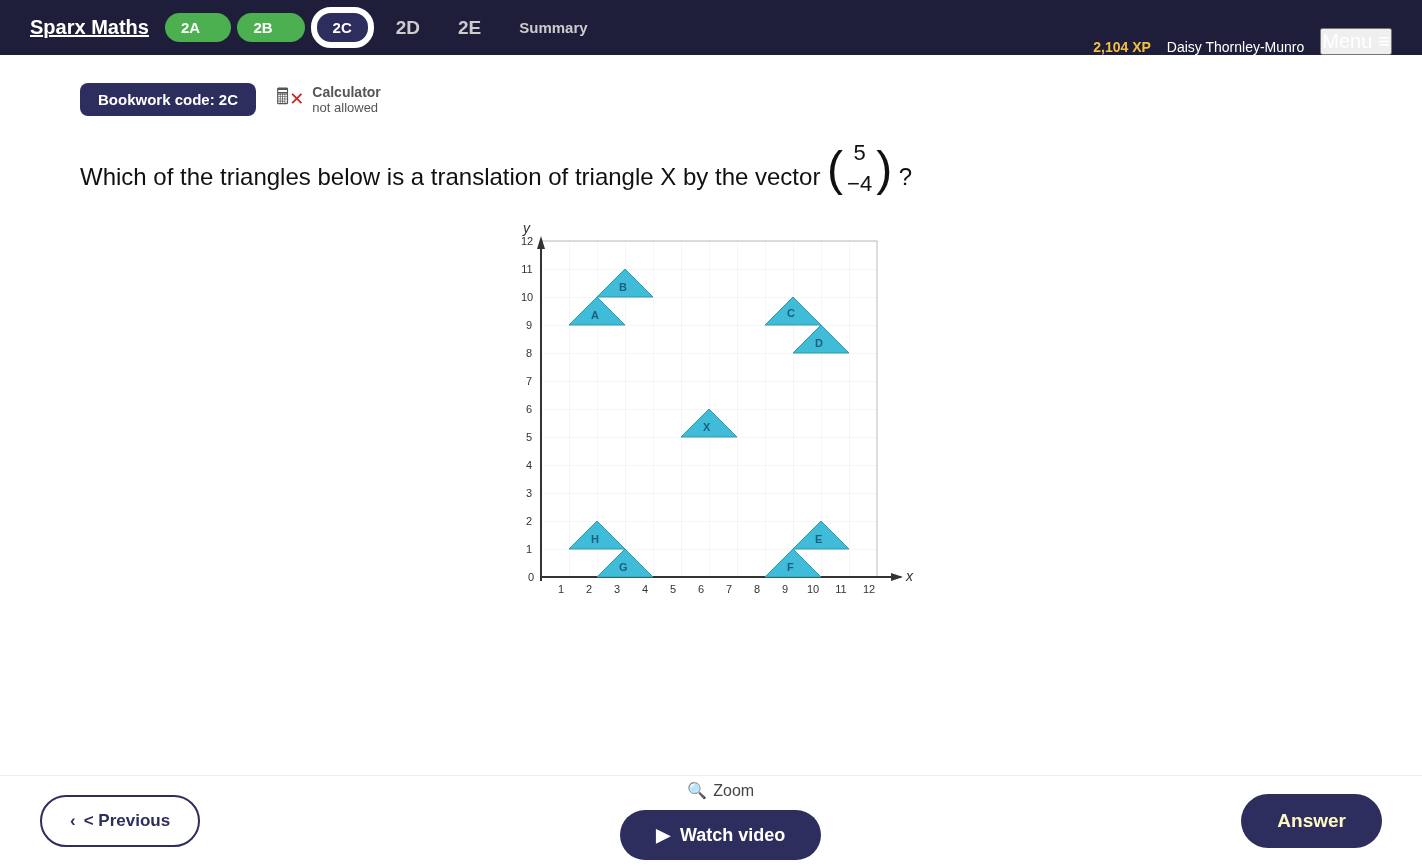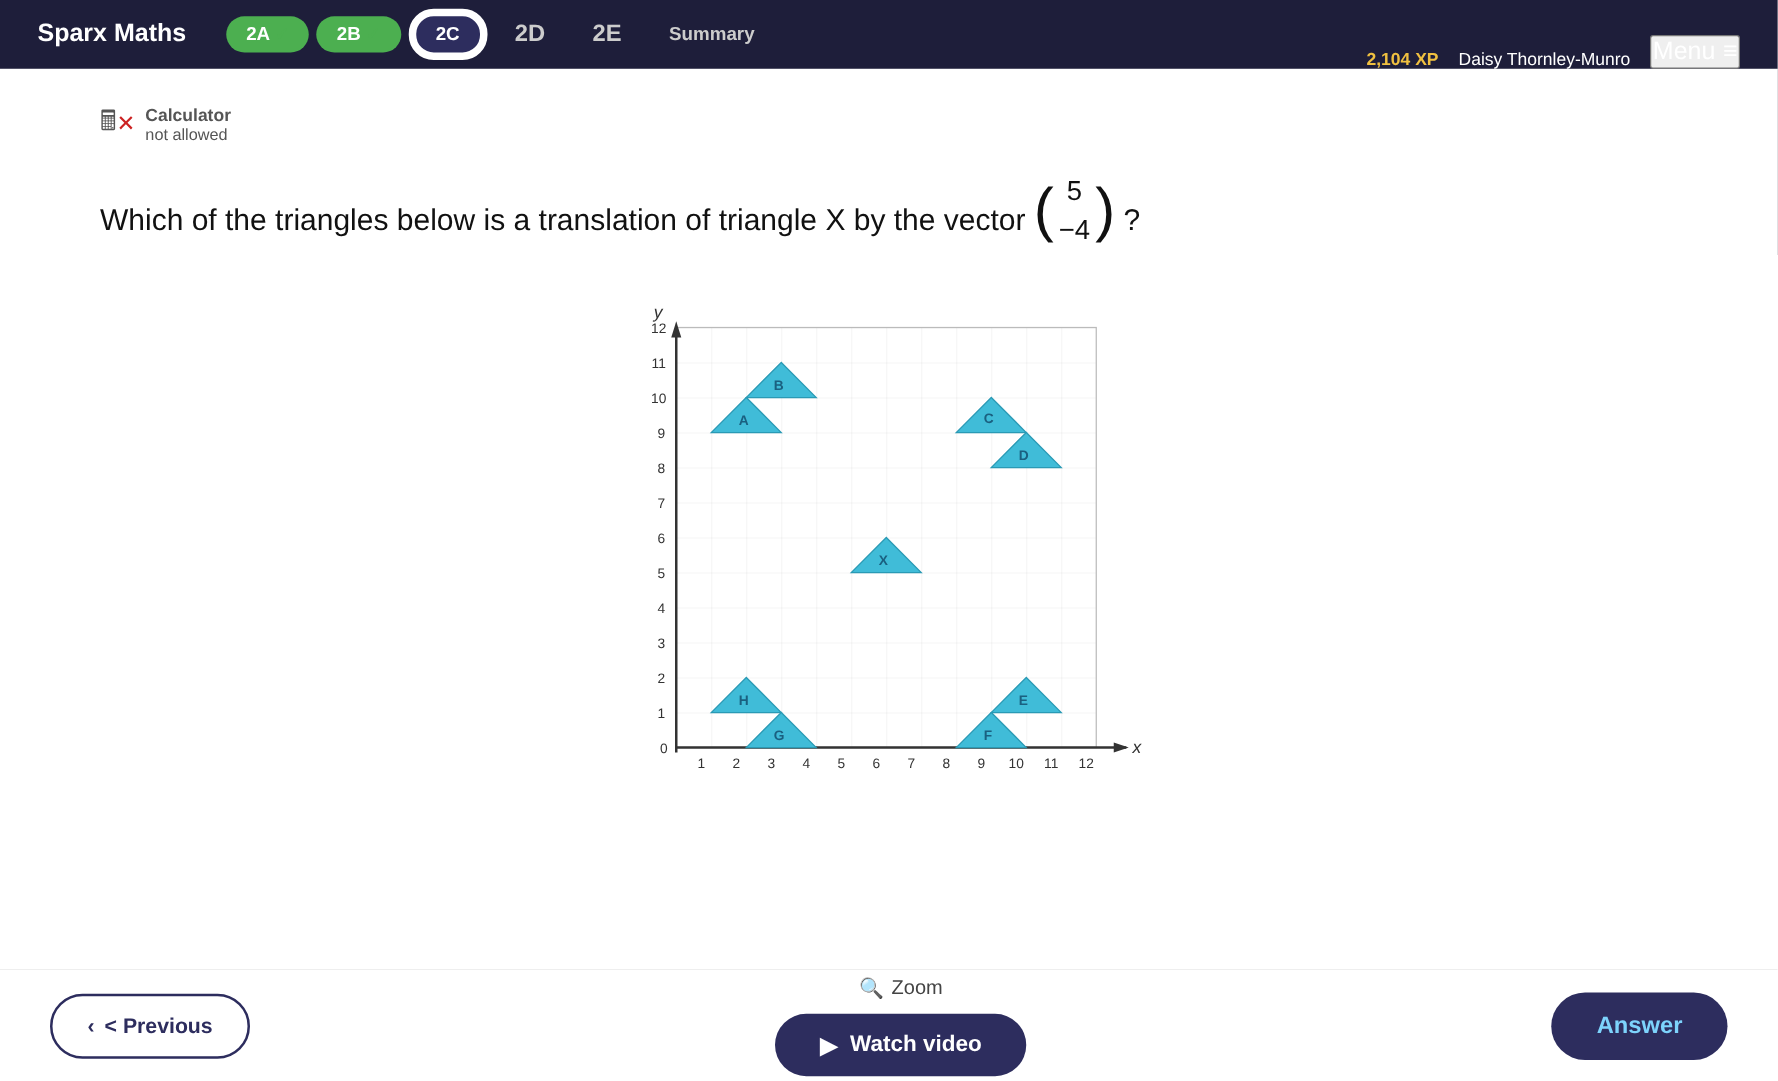--- a/index.html
+++ b/index.html
@@ -24,21 +24,22 @@
       display: flex;
       align-items: center;
       padding: 0 30px;
       height: 55px;
       position: relative;
     }
     .header-logo {
       color: #fff;
       font-weight: bold;
       font-size: 20px;
-      margin-right: 32px;
+      margin-right: 16px;
+      text-decoration: underline;
     }
     .nav-tabs {
       display: flex;
       align-items: center;
       gap: 6px;
     }
     .tab-btn {
       padding: 6px 16px;
       border-radius: 20px;
       font-size: 15px;
@@ -121,21 +122,21 @@
       gap: 8px;
       font-size: 14px;
       color: #555;
     }
 
     
     .question-text {
       font-size: 24px;
       font-weight: 400;
       color: #111;
-      margin-bottom: 42px;
+      margin-bottom: 21px;
       line-height: 1.4;
     }
     .vector-notation {
       display: inline-flex;
       align-items: center;
       font-size: 24px;
     }
     .vector-bracket {
       font-size: 48px;
       font-weight: 300;
@@ -214,21 +215,21 @@
       border-radius: 30px;
       font-size: 18px;
       font-weight: 600;
       cursor: pointer;
       display: flex;
       align-items: center;
       gap: 10px;
     }
     .answer-btn {
       background: #2d2d5e;
-      color: #7dd3fc;
+      color: #fef9c3;
       border: none;
       padding: 16px 36px;
       border-radius: 30px;
       font-size: 19px;
       font-weight: 700;
       cursor: pointer;
     }
     .check-icon {
       color: #4caf50;
       font-size: 14px;
@@ -259,20 +260,21 @@
       <button class="menu-btn">
         <span>Menu</span>
         <span>≡</span>
       </button>
     </div>
   </div>
 
   <div class="content">
 
     <div class="info-row">
+      <div class="bookwork-badge">Bookwork code: 2C</div>
       <div class="calculator-info">
         <span style="font-size:22px;">🖩</span>
         <span style="color:#cc2222; font-size:18px; margin-left:-8px;">✕</span>
         <div>
           <div style="font-weight:600;">Calculator</div>
           <div style="font-size:13px;">not allowed</div>
         </div>
       </div>
     </div>
 

